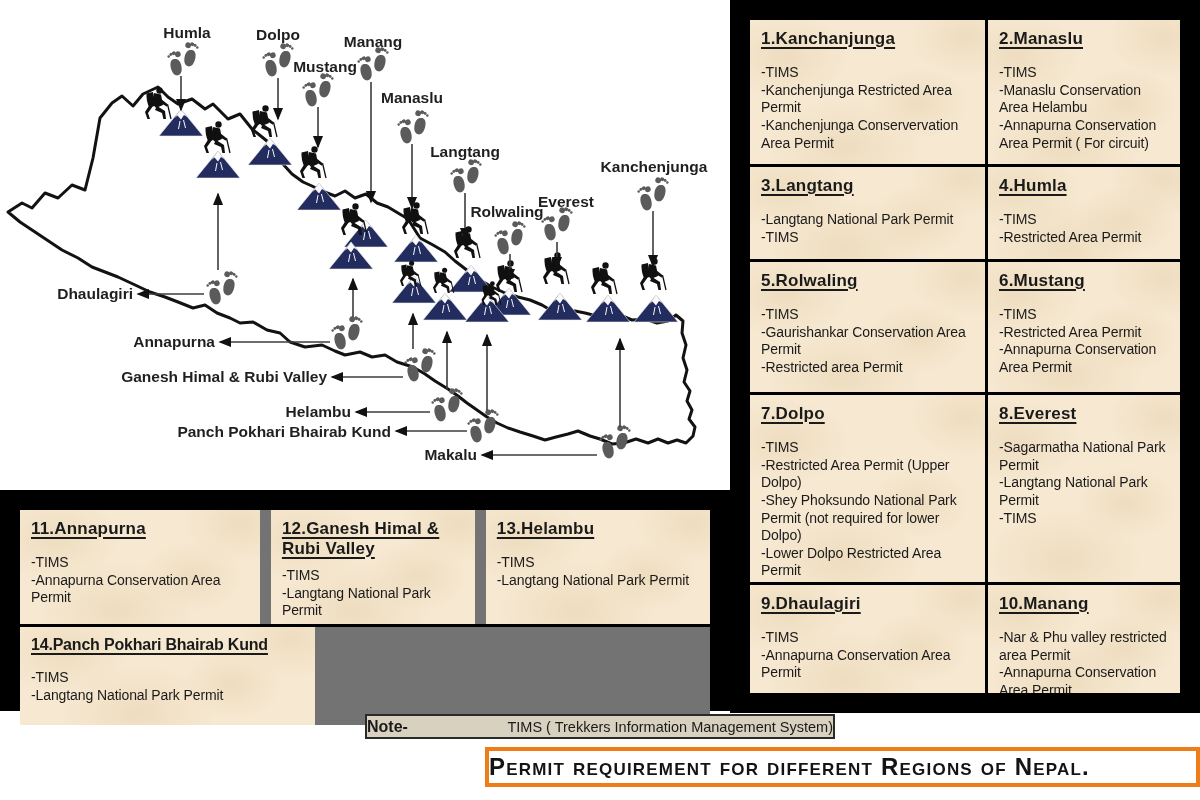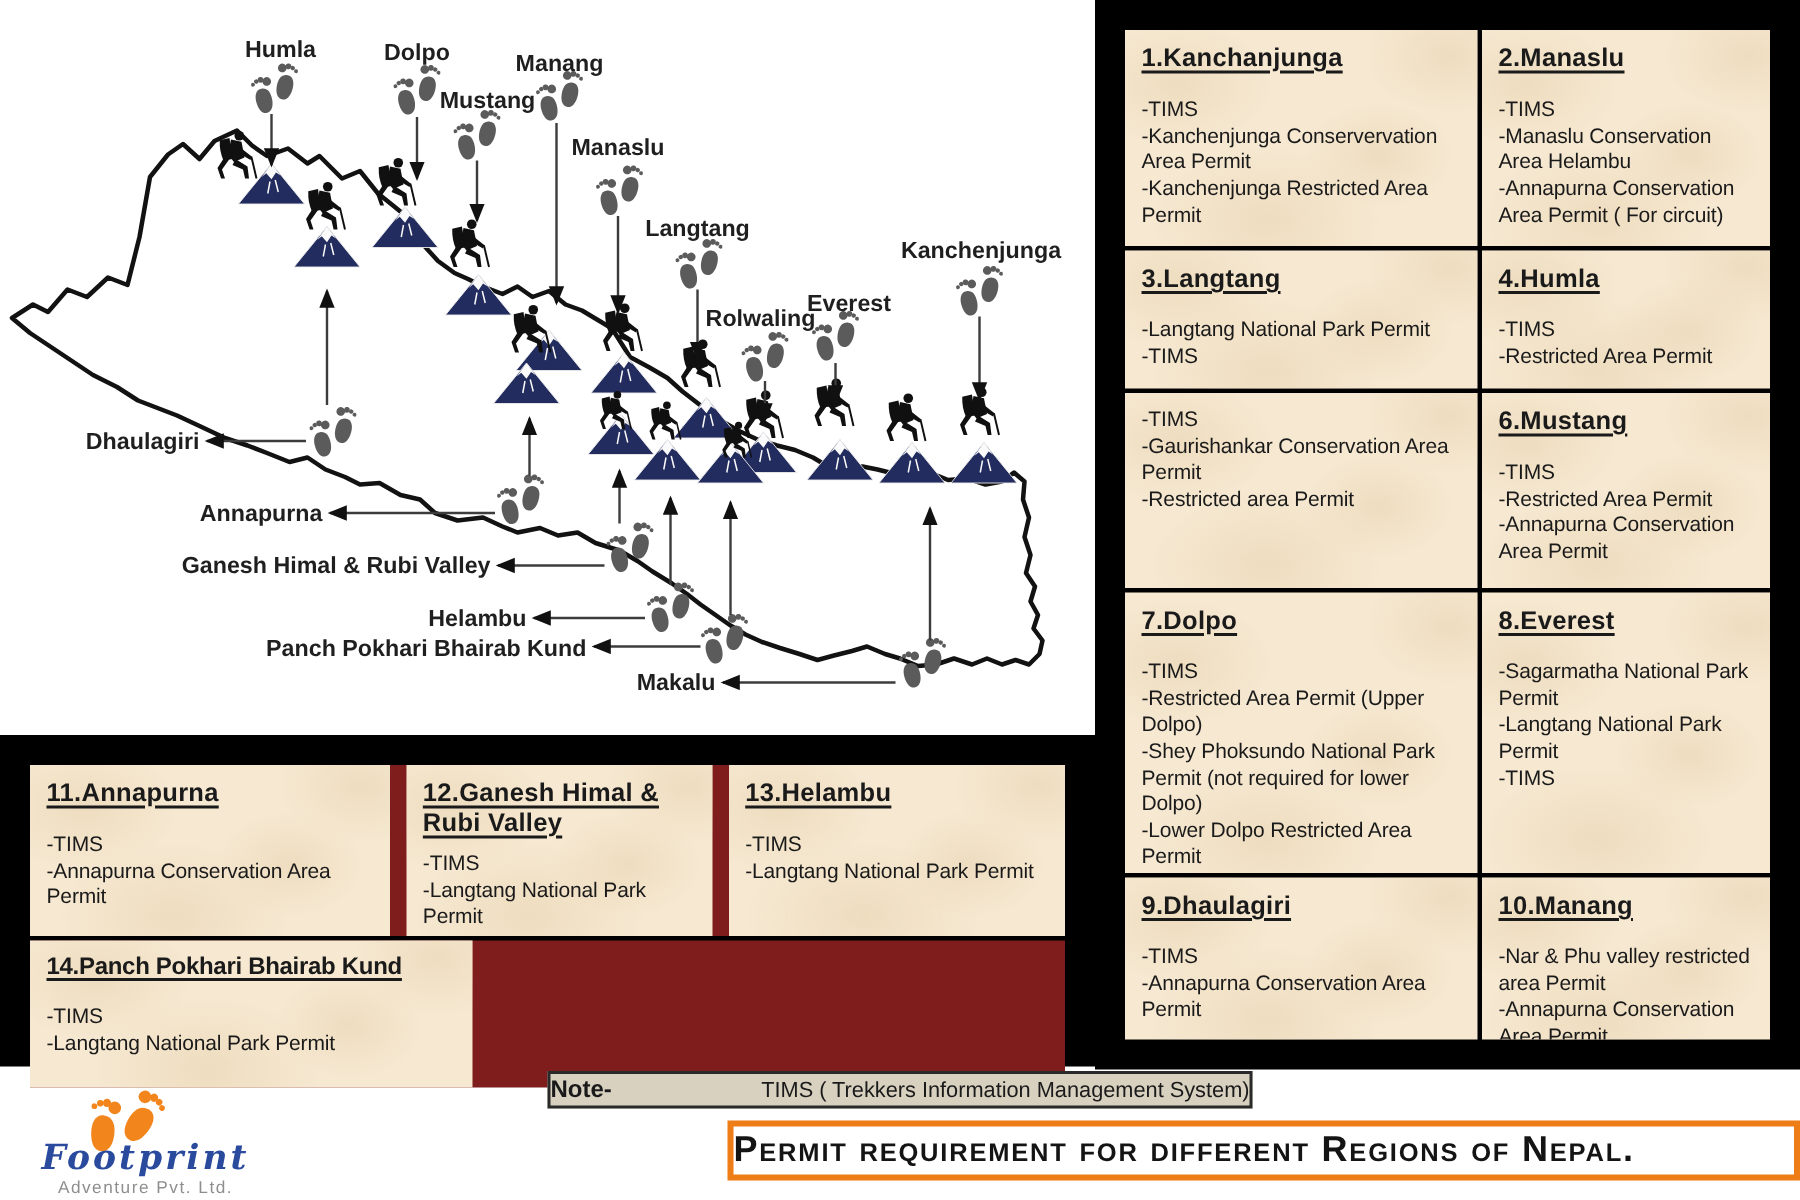--- a/index.html
+++ b/index.html
@@ -9,21 +9,21 @@
   }
   *{box-sizing:border-box;margin:0;padding:0}
   html,body{width:1200px;height:800px;background:#fff;font-family:"Liberation Sans",sans-serif;color:var(--ink);overflow:hidden}
   #stage{position:relative;width:1200px;height:800px;background:#fff}
 
   
   .panel{position:absolute;background:#000;padding:20px;display:grid;gap:3px}
   #right-panel{left:730px;top:0;width:470px;height:713px;
     grid-template-columns:235px 1fr;grid-template-rows:144px 92px 130px 187px 1fr}
   #bl-panel{left:0;top:490px;width:730px;height:221px;display:block}
-  .bl-row{display:flex;gap:11px;background:#7f1d1d}
+  .bl-row{display:flex;gap:11px;background:#737373}
   .bl-row1{height:114px;margin-bottom:3px}
   .bl-row2{height:98px}
   .cell{background:var(--card-bg);padding:9px 10px 6px 11px;overflow:hidden;
     background-image:
       radial-gradient(90px 60px at 15% 25%,var(--tex) 0%,transparent 70%),
       radial-gradient(70px 50px at 72% 58%,var(--tex) 0%,transparent 70%),
       radial-gradient(110px 70px at 40% 88%,var(--tex) 0%,transparent 70%),
       radial-gradient(80px 55px at 92% 12%,var(--tex) 0%,transparent 70%);}
   .card-title{font-size:17px;font-weight:bold;text-decoration:underline;text-underline-offset:3px;
     text-decoration-thickness:2px;margin-bottom:15px;letter-spacing:.2px}
@@ -197,22 +197,22 @@
       <text x="391" y="437" text-anchor="end">Panch Pokhari Bhairab Kund</text>
       <text x="477" y="460" text-anchor="end">Makalu</text>
     </g>
   </svg>
 
   <div id="right-panel" class="panel">
     <div class="cell">
       <div class="card-title">1.Kanchanjunga</div>
       <div class="card-items">
           <div>-TIMS</div>
+          <div>-Kanchenjunga Restricted Area Permit</div>
           <div>-Kanchenjunga Conservervation Area Permit</div>
-          <div>-Kanchenjunga Restricted Area Permit</div>
         </div>
     </div>
     <div class="cell">
       <div class="card-title">2.Manaslu</div>
       <div class="card-items">
           <div>-TIMS</div>
           <div>-Manaslu Conservation Area Helambu</div>
           <div>-Annapurna Conservation Area Permit ( For circuit)</div>
         </div>
     </div>
@@ -224,20 +224,21 @@
         </div>
     </div>
     <div class="cell">
       <div class="card-title">4.Humla</div>
       <div class="card-items">
           <div>-TIMS</div>
           <div>-Restricted Area Permit</div>
         </div>
     </div>
     <div class="cell">
+      <div class="card-title">5.Rolwaling</div>
       <div class="card-items">
           <div>-TIMS</div>
           <div>-Gaurishankar Conservation Area Permit</div>
           <div>-Restricted area Permit</div>
         </div>
     </div>
     <div class="cell">
       <div class="card-title">6.Mustang</div>
       <div class="card-items">
           <div>-TIMS</div>
@@ -311,34 +312,18 @@
           </div>
       </div>
     </div>
   </div>
 
   <div id="note">
     <b>Note-</b>
     <span>TIMS ( Trekkers Information Management System)</span>
   </div>
 
-  <div id="logo">
-    <svg width="110" height="52" viewBox="0 0 110 52">
-      <g fill="#f2861d">
-        <g transform="translate(38,28) rotate(18) scale(1.45)">
-          <g transform="translate(-8,4) rotate(-14) scale(-1,1)">
-              <use href="#footR"></use>
-            </g>
-          <g transform="translate(9,-5) rotate(16)">
-              <use href="#footR"></use>
-            </g>
-        </g>
-      </g>
-    </svg>
-    <div class="script">Footprint</div>
-    <div class="sub">Adventure Pvt. Ltd.</div>
-  </div>
 
   <div id="title-box">
     <span>Permit requirement for different Regions of Nepal.</span>
   </div>
 
 </div>
 
 </body></html>

